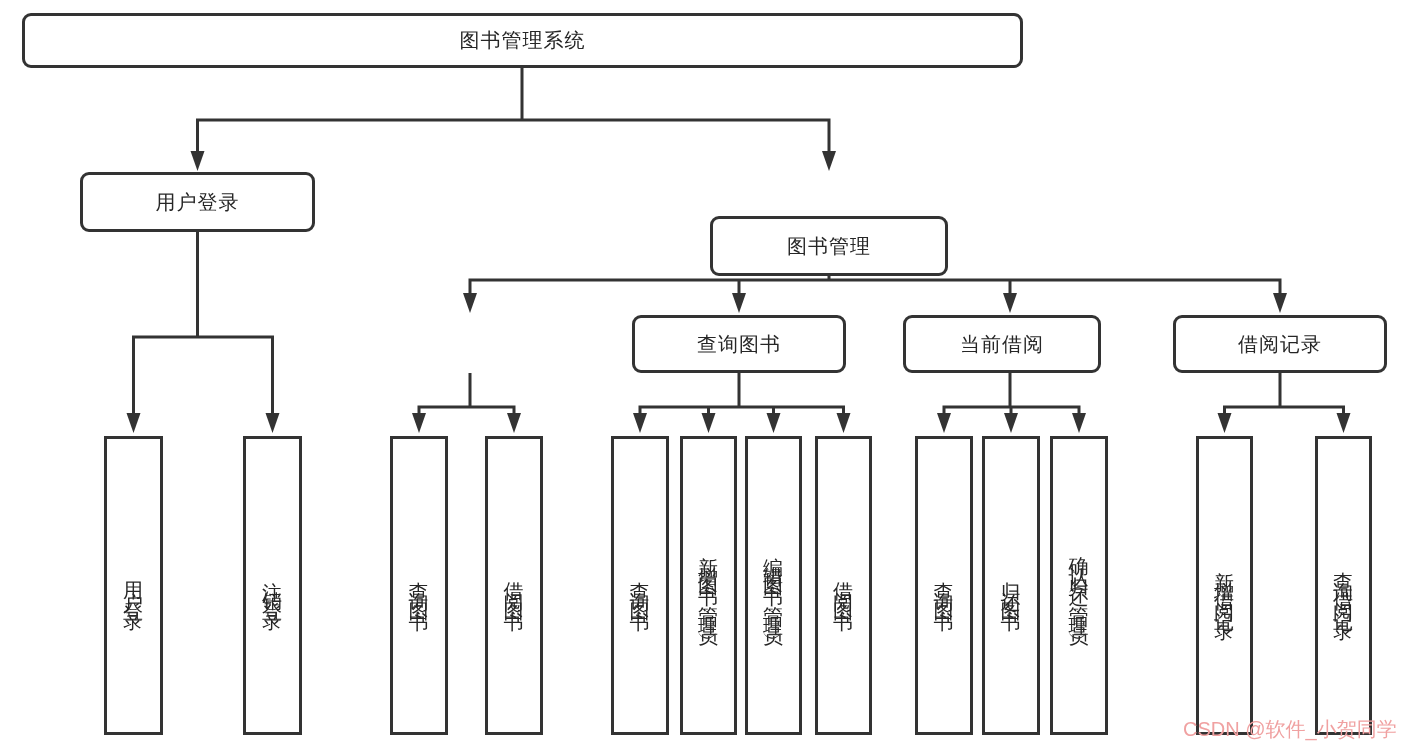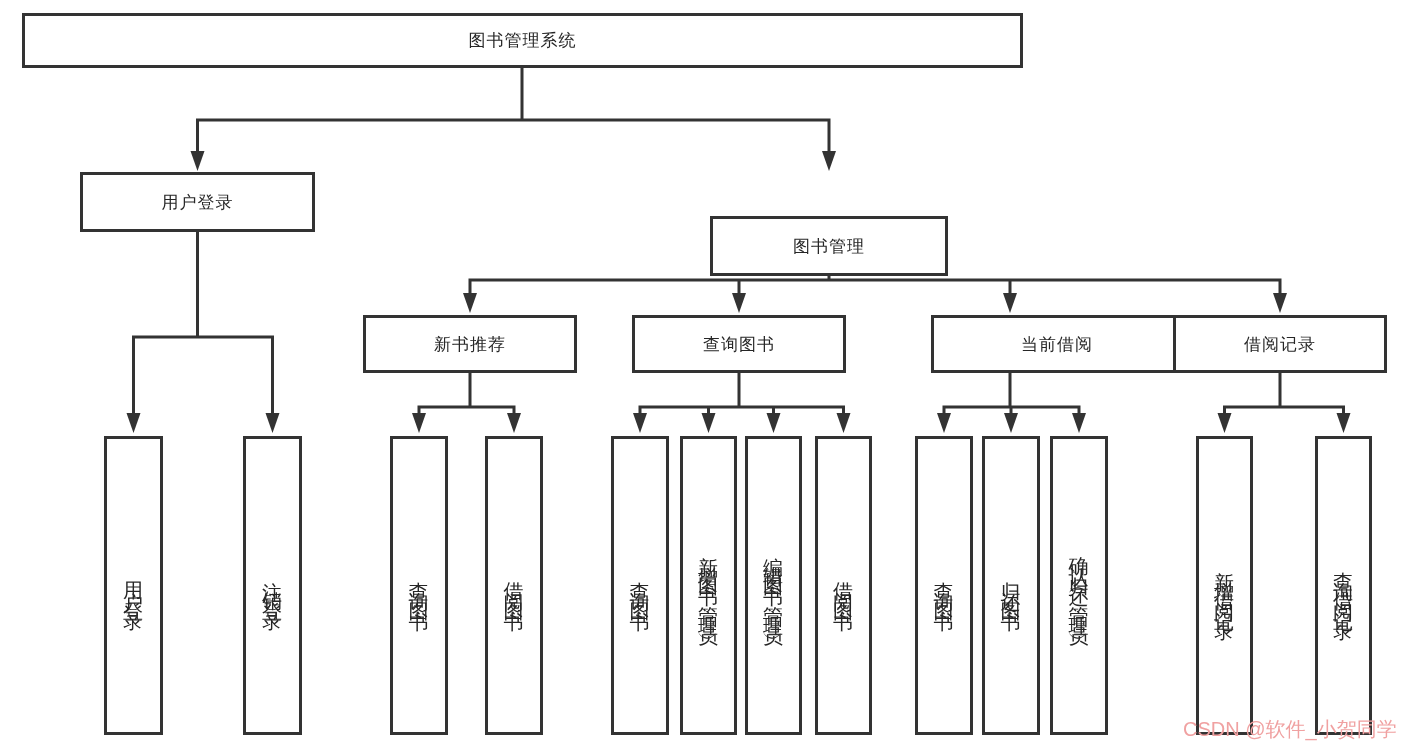--- a/index.html
+++ b/index.html
@@ -25,21 +25,21 @@
     position: absolute;
     background: #ffffff;
     border: 3px solid #333333;
     box-sizing: border-box;
     display: flex;
     align-items: center;
     justify-content: center;
     color: #262626;
     z-index: 2;
   }
-  .box.h { font-size: 17px; letter-spacing: 1px; }
+  .box.h { font-size: 20px; letter-spacing: 1px; border-radius: 9px; }
   .vtext {
     writing-mode: vertical-rl;
     text-orientation: mixed;
     font-size: 20px;
     letter-spacing: 10px;
     line-height: 1.1;
     white-space: nowrap;
   }
   #watermark {
     position: absolute;
@@ -100,27 +100,24 @@
     <span>图书管理系统</span>
   </div>
 
   <div class="box h" style="left:80px; top:172px; width:235px; height:60px;">
     <span>用户登录</span>
   </div>
   <div class="box h" style="left:710px; top:172px; width:238px; height:60px;margin-top:44px;">
     <span>图书管理</span>
   </div>
 
-  <div class="box h" style="left:363px; top:315px; width:214px; height:58px;">
-    <span>新书推荐</span>
-  </div>
   <div class="box h" style="left:632px; top:315px; width:214px; height:58px;">
     <span>查询图书</span>
   </div>
-  <div class="box h" style="left:903px; top:315px; width:252px; height:58px;margin-left:28px;">
+  <div class="box h" style="left:903px; top:315px; width:198px; height:58px;">
     <span>当前借阅</span>
   </div>
   <div class="box h" style="left:1173px; top:315px; width:214px; height:58px;">
     <span>借阅记录</span>
   </div>
 
   <div class="box v" style="left:104px; top:436px; width:59px; height:299px;">
     <span class="vtext">用户登录</span>
   </div>
   <div class="box v" style="left:243px; top:436px; width:59px; height:299px;">

